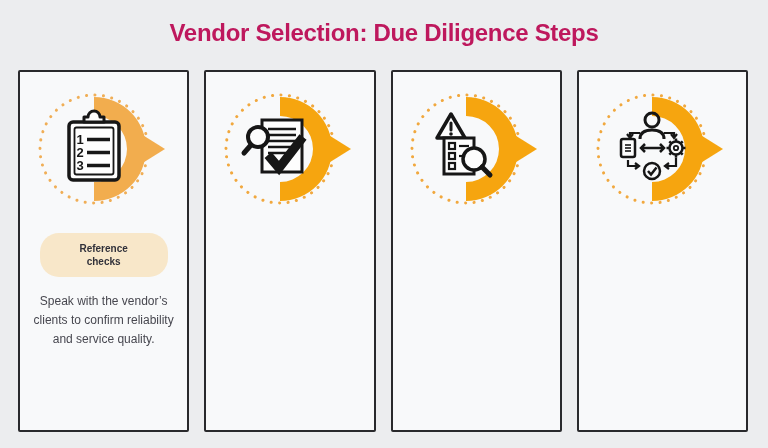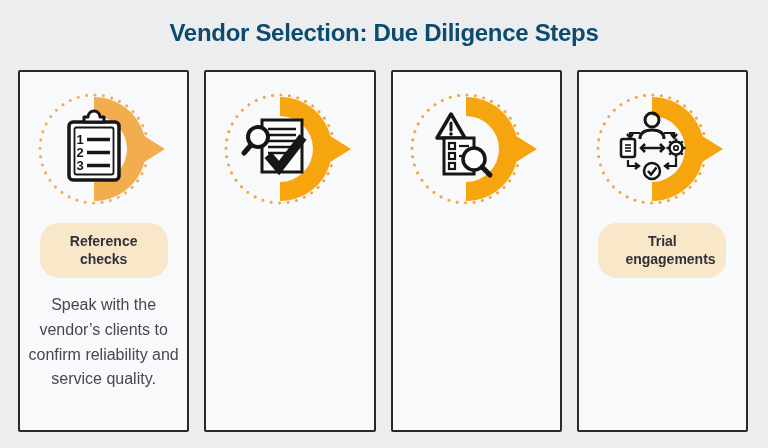--- a/index.html
+++ b/index.html
@@ -10,21 +10,21 @@
     font-family: "Liberation Sans", sans-serif;
     overflow: hidden;
   }
   .page-title {
     margin: 0;
     padding-top: 19px;
     text-align: center;
     font-size: 24px;
     font-weight: 700;
     letter-spacing: -0.3px;
-    color: #0c4a6e;
+    color: #be185d;
   }
   .cards-row {
     display: flex;
     gap: 15px;
     margin: 23px 20px 0 18px;
   }
   .card {
     flex: 1 1 0;
     height: 362px;
     background: #F8F9FA;
@@ -34,34 +34,34 @@
     padding: 0 5px;
   }
   .deco {
     display: block;
     margin: 15px auto 0 auto;
     width: 140px;
     height: 124px;
   }
   .step-pill {
     display: inline-block;
-    margin-top: 12px;
+    margin-top: 22px;
     max-width: 128px;
     padding: 9px 27px;
     background: #F8E7C9;
     border-radius: 19px;
-    font-size: 14px;
+    font-size: 10px;
     font-weight: 700;
     line-height: 1.32;
     color: #31313A;
   }
   .step-desc {
     margin: 15px 0 0 0;
     padding: 0 2px;
-    font-size: 16px;
+    font-size: 12px;
     line-height: 1.55;
     color: #47474F;
   }
   .icon-stroke { stroke: #161616; fill: none; }
   .icon-fill   { fill: #161616; stroke: none; }
   .icon-paper  { fill: #FDFDFD; stroke: #161616; }
   .num {
     font-family: "Liberation Sans", sans-serif;
     font-size: 13px; font-weight: 700; fill: #161616;
   }
@@ -168,16 +168,15 @@
           <polyline points="35,47 38,51 41,47"></polyline>
           <polyline points="72,46 82,46 82,49"></polyline>
           <polyline points="79,47 82,51 85,47"></polyline>
           <polyline points="36,73 36,79 45,79"></polyline>
           <polyline points="43,76 47,79 43,82"></polyline>
           <polyline points="84,70.5 84,79 75,79"></polyline>
           <polyline points="77,76 73,79 77,82"></polyline>
         </g>
       </g>
     </svg>
-    <div class="step-pill">Trial engagements</div>
   </section>
 
 </div>
 
 </body></html>

